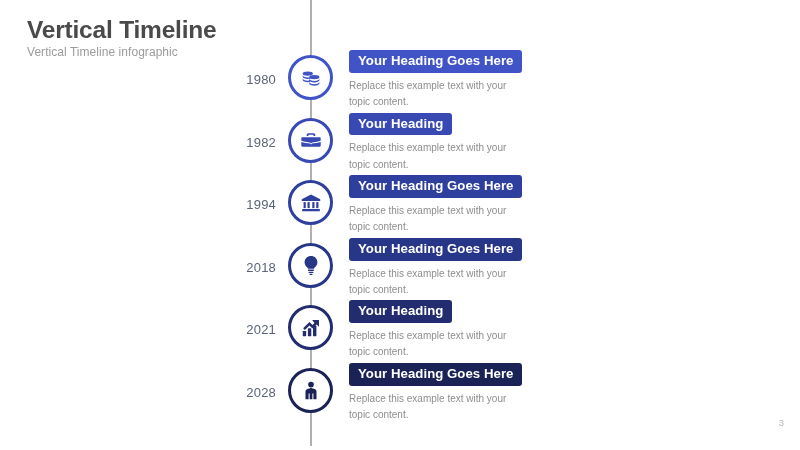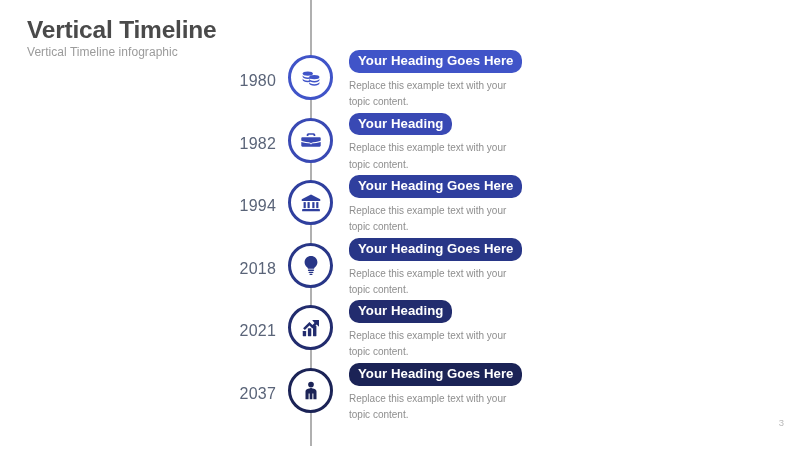--- a/index.html
+++ b/index.html
@@ -58,21 +58,21 @@
     left: 0;
     width: 800px;
     height: 62px;
   }
   .tl-year {
     position: absolute;
     left: 200px;
     width: 76px;
     text-align: right;
     top: 22px;
-    font-size: 16px;
+    font-size: 13px;
     color: #5a6478;
     letter-spacing: 0.2px;
   }
   .tl-node {
     position: absolute;
     left: 288px;
     top: 5px;
     width: 45px;
     height: 45px;
     border-radius: 50%;
@@ -91,21 +91,21 @@
     top: 0px;
     width: 300px;
   }
   .tl-heading {
     display: inline-block;
     color: #ffffff;
     font-size: 13.2px;
     font-weight: bold;
     letter-spacing: 0.05px;
     padding: 4px 9px 5px 9px;
-    border-radius: 10px;
+    border-radius: 3px;
     background: #3a4fc4;
     white-space: nowrap;
     line-height: 1.05;
   }
   .tl-body {
     margin-top: 5px;
     font-size: 10px;
     color: #8e8e8e;
     line-height: 1.62;
     width: 175px;
@@ -201,21 +201,21 @@
               <path d="M13.3 3.2h7.4v7.4l-2.55-2.55-4.55 4.55-3.3-3.3-5.0 5.0-1.9-1.9 6.9-6.9 3.3 3.3 2.2-2.2z"></path>
               <rect x="3.0" y="15.4" width="3.7" height="5.6" rx="0.5"></rect>
               <rect x="8.6" y="12.4" width="3.7" height="8.6" rx="0.5"></rect>
               <rect x="14.2" y="9.2" width="3.7" height="11.8" rx="0.5"></rect>
             </svg>
           </span>
         </div>
         <div class="tl-content"><div class="tl-heading" style="background: rgb(34, 44, 110);">Your Heading</div><div class="tl-body">Replace this example text with your topic content.</div></div>
       </div>
       <div class="tl-row" style="top: 363px;">
-        <div class="tl-year">2037</div>
+        <div class="tl-year">2028</div>
         <div class="tl-node" style="border-color: rgb(27, 35, 86);">
           <span class="tl-icon">
             <svg width="22" height="22" viewBox="0 0 24 24" fill="#1b2356">
               <circle cx="12" cy="5.0" r="3.1"></circle>
               <path d="M12 9.0c-1.5 0-2.9.33-4.0.9-1.25.65-2.0 1.6-2.0 2.65V21h3.4v-6.2h1.1V21h3.0v-6.2h1.1V21h3.4v-8.45c0-1.05-.75-2.0-2.0-2.65-1.1-.57-2.5-.9-4.0-.9z"></path>
               <path d="M10.75 9.2 12 11.3l1.25-2.1-1.25-.35z"></path>
             </svg>
           </span>
         </div>
         <div class="tl-content"><div class="tl-heading" style="background: rgb(27, 35, 86);">Your Heading Goes Here</div><div class="tl-body">Replace this example text with your topic content.</div></div>

